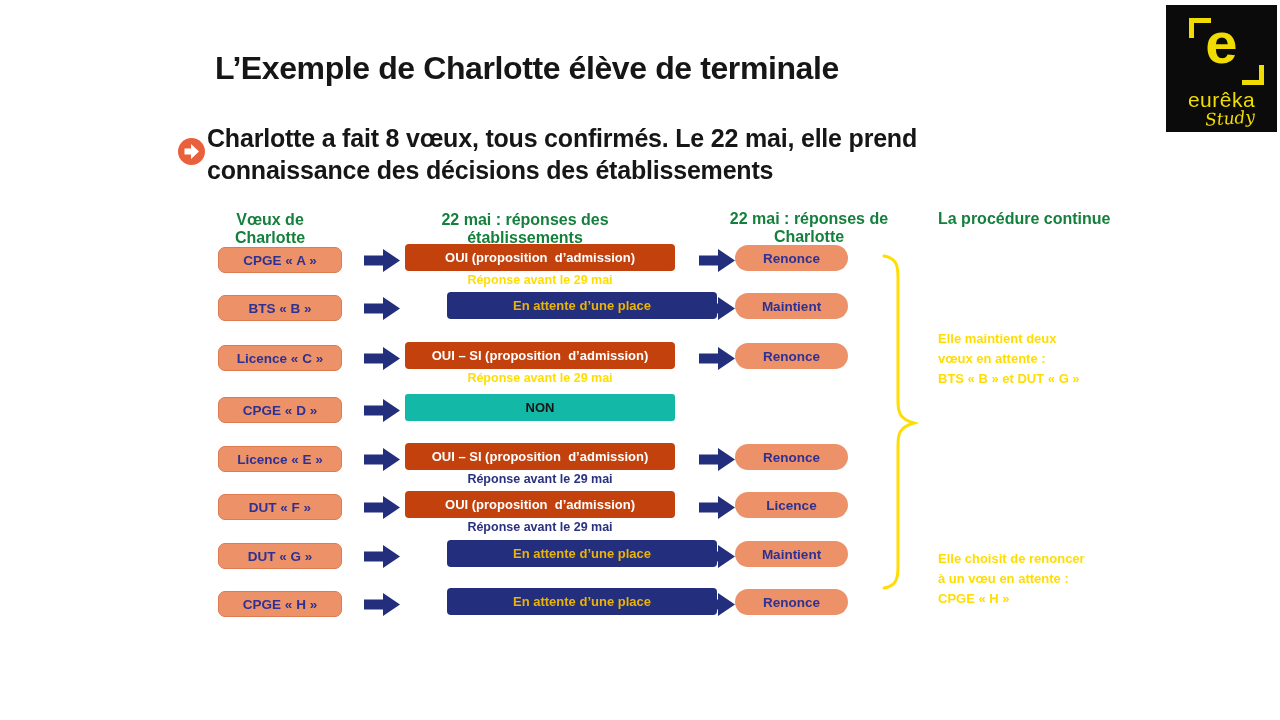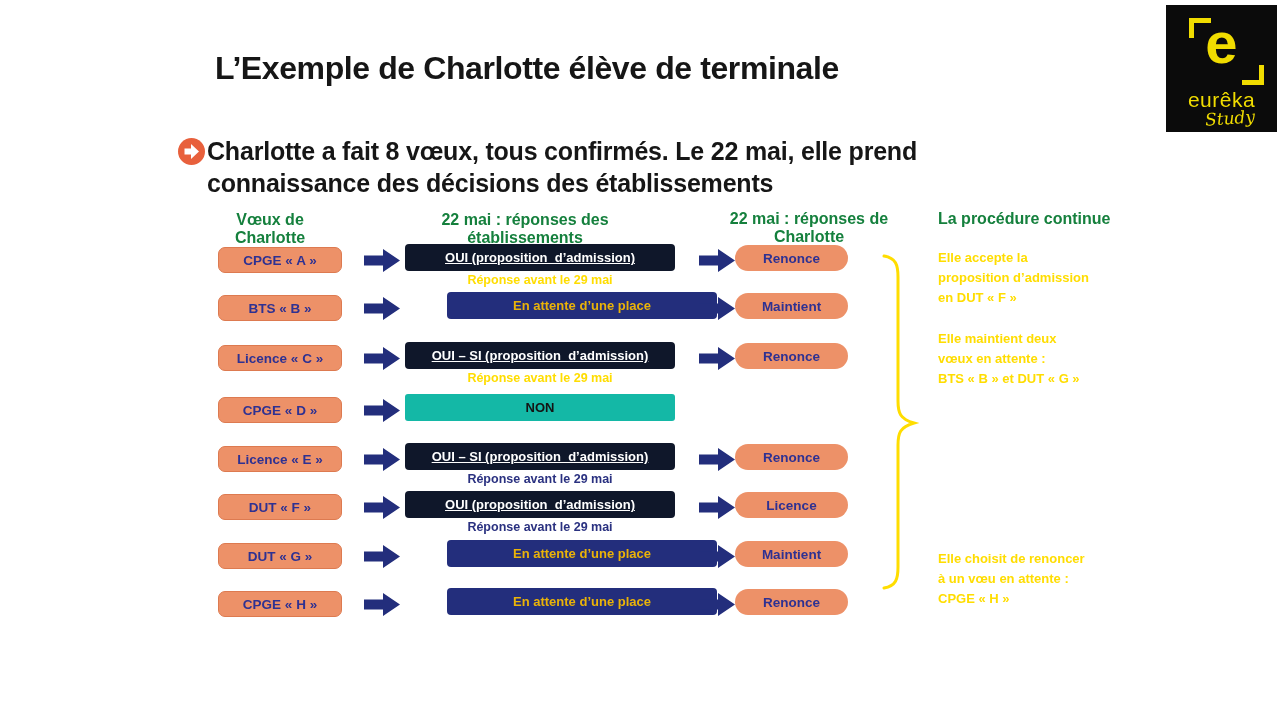--- a/index.html
+++ b/index.html
@@ -3,21 +3,21 @@
 <meta charset="utf-8">
 <style>
   html,body{margin:0;padding:0;background:#ffffff;}
   #slide{position:relative;width:1280px;height:720px;background:#ffffff;overflow:hidden;
          font-family:"Liberation Sans", sans-serif;}
 
   
   .title{position:absolute;left:215px;top:50px;font-size:32px;font-weight:bold;color:#161616;
          letter-spacing:-0.4px;}
   .intro-icon{position:absolute;left:178px;top:138px;}
-  .intro-text{position:absolute;left:207px;top:135px;width:900px;font-size:25px;font-weight:bold;
+  .intro-text{position:absolute;left:207px;top:122px;width:900px;font-size:25px;font-weight:bold;
               color:#161616;line-height:32px;white-space:pre-line;letter-spacing:-0.2px;}
 
   
   .logo{position:absolute;left:1166px;top:5px;width:111px;height:127px;background:#0b0b0b;}
   .logo-e{position:absolute;left:0;top:6px;width:111px;text-align:center;font-size:58px;
           font-weight:bold;color:#f0dc00;line-height:64px;}
   .corner{position:absolute;width:17px;height:15px;}
   .corner.tl{left:23px;top:13px;border-top:5px solid #f0dc00;border-left:5px solid #f0dc00;}
   .corner.br{left:76px;top:60px;border-bottom:5px solid #f0dc00;border-right:5px solid #f0dc00;}
   .logo-name{position:absolute;left:0;top:83px;width:111px;text-align:center;font-size:21px;
@@ -36,21 +36,21 @@
   .row{position:absolute;left:218px;width:720px;height:30px;}
   .wish{position:absolute;left:0;top:0;width:122px;height:24px;background:#ed9168;
         border:1.5px solid #dd7a50;border-radius:7px;color:#2e3192;font-weight:bold;
         font-size:13.5px;display:flex;align-items:center;justify-content:center;white-space:pre;}
   .arr{position:absolute;top:2px;}
   .arr1{left:146px;}
   .arr2{left:481px;}
   .resp{position:absolute;left:187px;top:-3px;width:270px;height:27px;border-radius:4px;
         display:flex;align-items:center;justify-content:center;font-weight:bold;font-size:13px;
         white-space:pre;}
-  .teal{background:#0f172a;color:#ffffff;text-decoration:underline;}
+  .teal{background:#c2410c;color:#ffffff;}
   .rnavy{background:#232e7c;color:#eab308;margin-left:42px;}
   .rgray{background:#14b8a6;color:#141414;border-radius:3px;}
   .dl{position:absolute;left:187px;top:26px;width:270px;text-align:center;font-size:12.5px;
       font-weight:bold;}
   .dl-yellow{color:#ffdd00;}
   .dl-navy{color:#2a3180;}
   .cresp{position:absolute;left:517px;top:-2px;width:113px;height:26px;background:#ed9168;
          border-radius:13px;color:#2e3192;font-weight:bold;font-size:13.5px;
          display:flex;align-items:center;justify-content:center;}
 
@@ -182,23 +182,20 @@
     <svg class="arr arr2" width="36" height="23" viewBox="0 0 36 23">
         <path d="M0 6.5 h19 v-6.5 l17 11.5 l-17 11.5 v-6.5 h-19 z" fill="#232E7C"></path>
       </svg>
     <div class="cresp">Renonce</div>
   </div>
 
   <svg class="bracket" width="44" height="338" viewBox="0 0 44 338">
     <path d="M8 3 C20 5 22 12 22 24 L22 148 C22 160 24 166 38 170 C24 174 22 180 22 192 L22 314 C22 326 20 333 8 335" fill="none" stroke="#FFDD00" stroke-width="3" stroke-linecap="round"></path>
   </svg>
 
-  <div class="note n1">Elle accepte la
-proposition d’admission
-en DUT « F »</div>
   <div class="note n2">Elle maintient deux
 vœux en attente :
 BTS « B » et DUT « G »</div>
   <div class="note n4">Elle choisit de renoncer
 à un vœu en attente :
 CPGE « H »</div>
 
 </div>
 
 </body></html>

